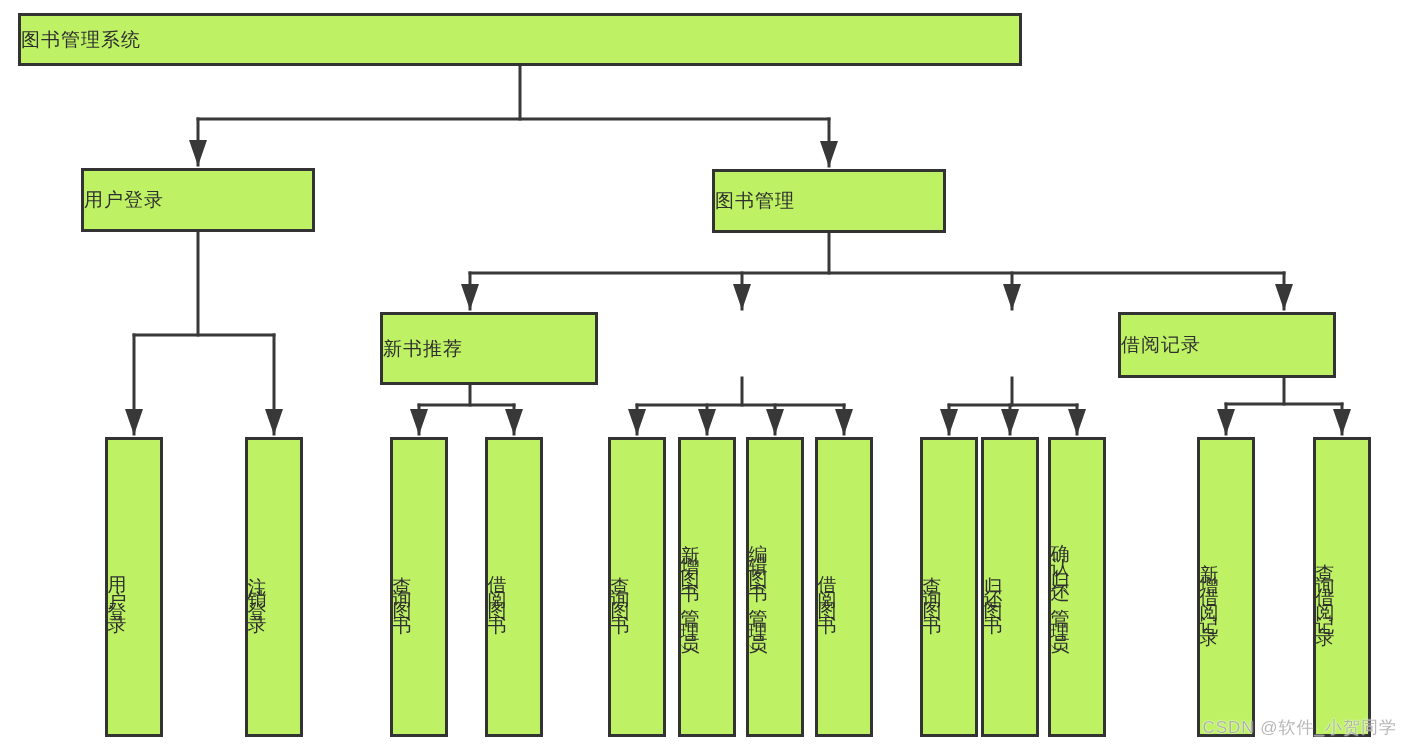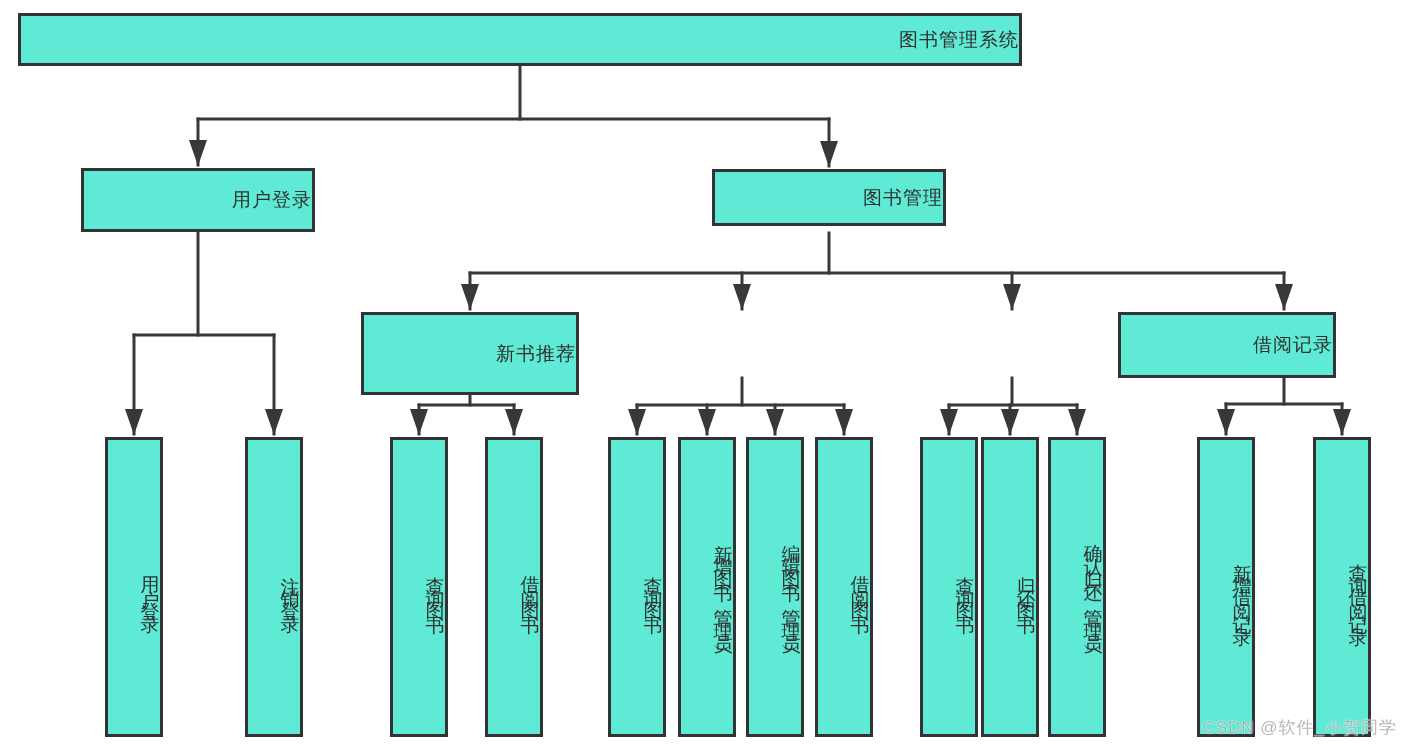--- a/index.html
+++ b/index.html
@@ -6,22 +6,22 @@
   body{
     width:1405px;height:747px;position:relative;overflow:hidden;
     background:#ffffff;
     font-family:"Liberation Sans","DejaVu Sans",sans-serif;
     color:#2f2f2f;
   }
   .stage{position:absolute;inset:0;}
   svg.wires{position:absolute;left:0;top:0;z-index:1;}
   .box{
     position:absolute;box-sizing:border-box;z-index:2;
-    background:#5eead4;border:3px solid #333333;
-    display:flex;align-items:center;justify-content:flex-end;
+    background:#bef264;border:3px solid #333333;
+    display:flex;align-items:center;justify-content:flex-start;
     font-size:19px;letter-spacing:1px;white-space:nowrap;
   }
   .leaf span{
     writing-mode:vertical-lr;text-orientation:mixed;
     letter-spacing:13px;line-height:1;font-size:19px;
   }
   .watermark{
     position:absolute;right:8px;bottom:8px;z-index:5;
     font-size:17px;letter-spacing:1px;color:#ababab;opacity:.85;
     text-shadow:0 0 2px #ffffff,0 0 1px #ffffff;
@@ -83,25 +83,25 @@
     </g>
   </svg>
 
   <div class="box" style="left:18px;top:13px;width:1004px;height:53px">
     <span>图书管理系统</span>
   </div>
 
   <div class="box" style="left:81px;top:168px;width:234px;height:64px">
     <span>用户登录</span>
   </div>
-  <div class="box" style="left:712px;top:169px;width:234px;height:57px">
+  <div class="box" style="left:712px;top:169px;width:234px;height:64px">
     <span>图书管理</span>
   </div>
 
-  <div class="box" style="left:361px;top:312px;width:218px;height:83px">
+  <div class="box" style="left:380px;top:312px;width:218px;height:73px">
     <span>新书推荐</span>
   </div>
   <div class="box" style="left:1118px;top:312px;width:218px;height:66px">
     <span>借阅记录</span>
   </div>
 
   <div class="box leaf" style="left:105px;top:437px;width:58px;height:300px">
     <span>用户登录</span>
   </div>
   <div class="box leaf" style="left:245px;top:437px;width:58px;height:300px">

